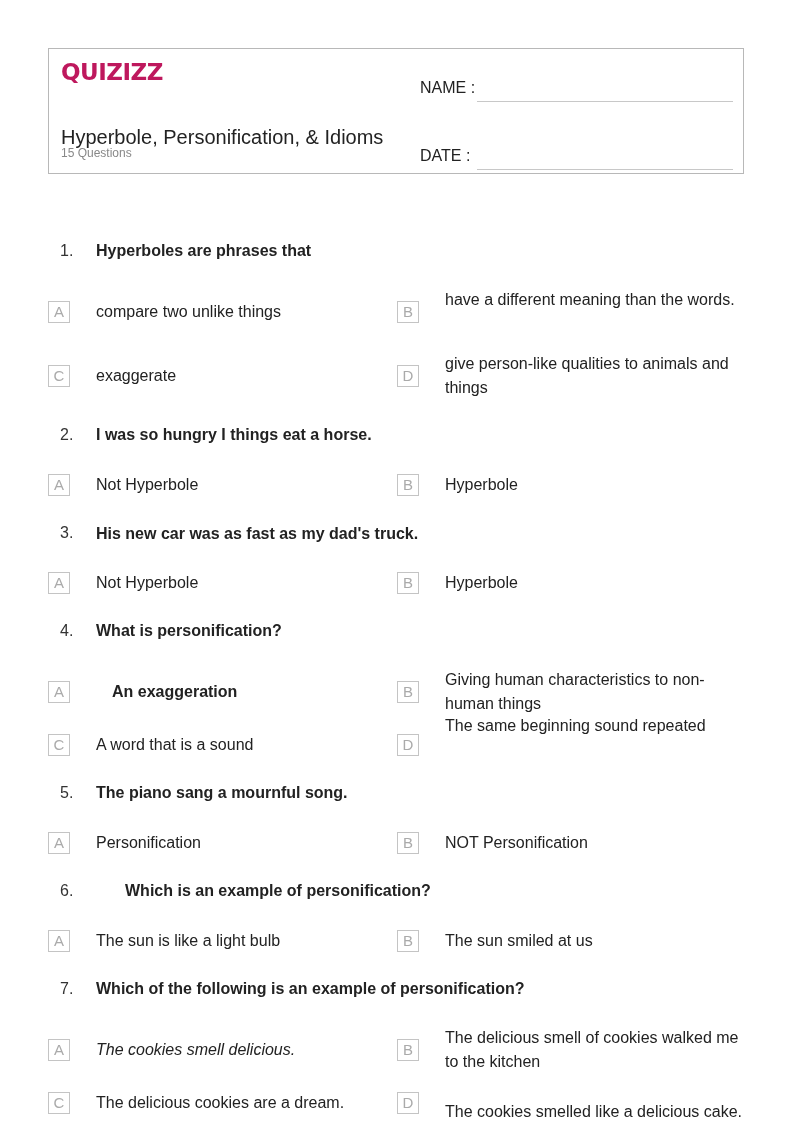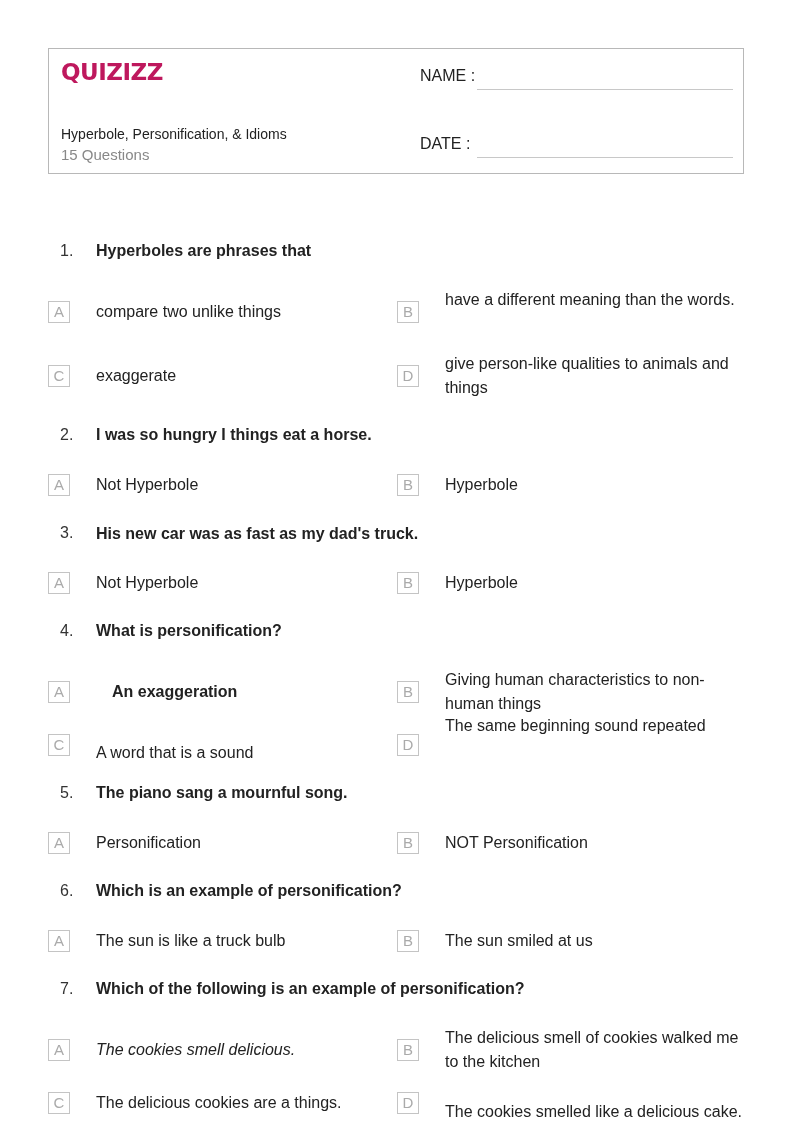--- a/index.html
+++ b/index.html
@@ -31,35 +31,36 @@
       font-family: "DejaVu Sans", sans-serif;
       font-weight: bold;
       font-size: 23px;
       letter-spacing: -0.5px;
       color: #be185d;
     }
     .worksheet-title {
       position: absolute;
       left: 12px;
       top: 77px;
-      font-size: 14px;
+      font-size: 20px;
       color: #222;
     }
     .question-count {
       position: absolute;
       left: 12px;
       top: 97px;
-      font-size: 15px;
+      font-size: 12px;
       color: #888;
     }
     .field {
       position: absolute;
       left: 371px;
       width: 313px;
       height: 24px;
+      margin-top: 12px;
     }
     .field-label {
       position: absolute;
       left: 0;
       top: 0;
       font-size: 16px;
       color: #222;
     }
     .field-line {
       position: absolute;
@@ -156,51 +157,51 @@
 <div>
   <span class="q-num" style="top:622px;">4.</span>
   <span class="q-text" style="top:622px;">What is personification?</span>
 
   <div class="opt-box" style="left:48px; top:681px;">A</div>
   <div class="opt-text" style="left:112px; top:680px;font-weight:bold;">An exaggeration</div>
   <div class="opt-box" style="left:397px; top:681px;">B</div>
   <div class="opt-text" style="left:445px; top:668px;">Giving human characteristics to non-human things</div>
 
   <div class="opt-box" style="left:48px; top:734px;">C</div>
-  <div class="opt-text" style="left:96px; top:733px;margin-top:8px;">A word that is a sound</div>
+  <div class="opt-text" style="left:96px; top:733px;">A word that is a sound</div>
   <div class="opt-box" style="left:397px; top:734px;">D</div>
   <div class="opt-text" style="left:445px; top:714px;">The same beginning sound repeated</div>
 </div>
 
 <div>
   <span class="q-num" style="top:784px;">5.</span>
   <span class="q-text" style="top:784px;">The piano sang a mournful song.</span>
 
   <div class="opt-box" style="left:48px; top:832px;">A</div>
   <div class="opt-text" style="left:96px; top:831px;">Personification</div>
   <div class="opt-box" style="left:397px; top:832px;">B</div>
   <div class="opt-text" style="left:445px; top:831px;">NOT Personification</div>
 </div>
 
 <div>
   <span class="q-num" style="top:882px;">6.</span>
-  <span class="q-text" style="top:882px;">Which is an example of personification?</span>
+  <span class="q-text" style="top:882px;margin-left:29px;">Which is an example of personification?</span>
 
   <div class="opt-box" style="left:48px; top:930px;">A</div>
-  <div class="opt-text" style="left:96px; top:929px;">The sun is like a truck bulb</div>
+  <div class="opt-text" style="left:96px; top:929px;">The sun is like a light bulb</div>
   <div class="opt-box" style="left:397px; top:930px;">B</div>
   <div class="opt-text" style="left:445px; top:929px;">The sun smiled at us</div>
 </div>
 
 <div>
   <span class="q-num" style="top:980px;">7.</span>
   <span class="q-text" style="top:980px;">Which of the following is an example of personification?</span>
 
   <div class="opt-box" style="left:48px; top:1039px;">A</div>
   <div class="opt-text" style="left:96px; top:1038px;font-style:italic;">The cookies smell delicious.</div>
   <div class="opt-box" style="left:397px; top:1039px;">B</div>
   <div class="opt-text" style="left:445px; top:1026px;">The delicious smell of cookies walked me to the kitchen</div>
 
   <div class="opt-box" style="left:48px; top:1092px;">C</div>
-  <div class="opt-text" style="left:96px; top:1091px;">The delicious cookies are a things.</div>
+  <div class="opt-text" style="left:96px; top:1091px;">The delicious cookies are a dream.</div>
   <div class="opt-box" style="left:397px; top:1092px;">D</div>
   <div class="opt-text" style="left:445px; top:1091px;margin-top:9px;">The cookies smelled like a delicious cake.</div>
 </div>
 
 </body></html>

